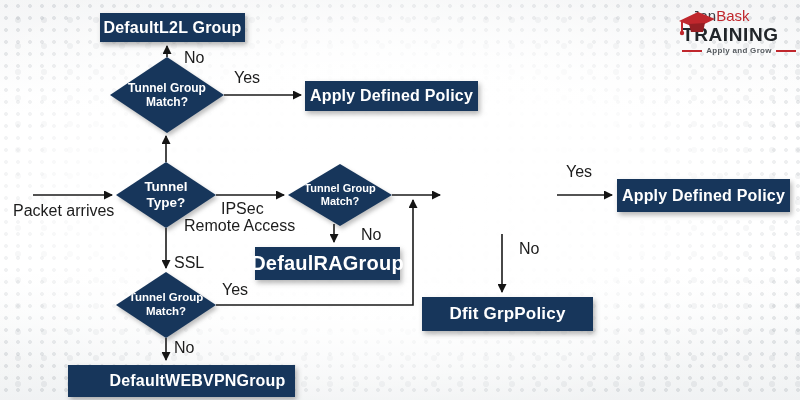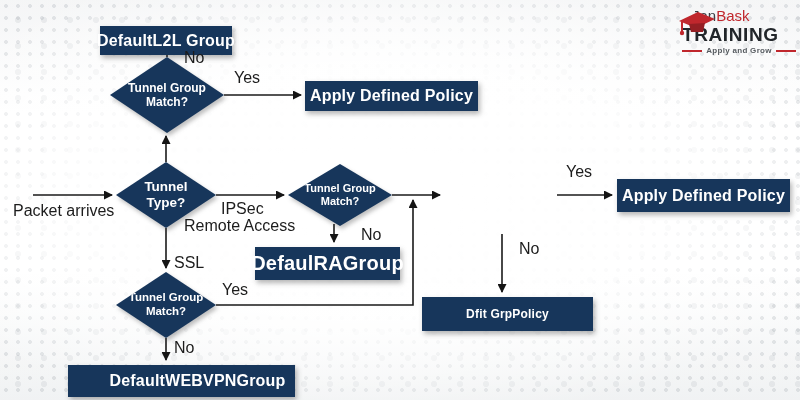--- a/index.html
+++ b/index.html
@@ -68,25 +68,25 @@
       <line x1="166" y1="228" x2="166" y2="268" marker-end="url(#ah)"></line>
       <line x1="334" y1="224" x2="334" y2="242" marker-end="url(#ah)"></line>
       <line x1="392" y1="195" x2="440" y2="195" marker-end="url(#ah)"></line>
       <polyline points="216,305 413,305 413,200" marker-end="url(#ah)"></polyline>
       <line x1="557" y1="195" x2="612" y2="195" marker-end="url(#ah)"></line>
       <line x1="502" y1="234" x2="502" y2="292" marker-end="url(#ah)"></line>
       <line x1="166" y1="338" x2="166" y2="360" marker-end="url(#ah)"></line>
     </g>
   </svg>
 
-  <div class="nbox" style="left:100px;top:26px;width:132px;height:29px;font-size:16px;">DefaultL2L Group</div>
+  <div class="nbox" style="left:100px;top:13px;width:145px;height:29px;font-size:16px;">DefaultL2L Group</div>
   <div class="nbox" style="left:305px;top:81px;width:173px;height:30px;font-size:16px;">Apply Defined Policy</div>
   <div class="nbox" style="left:255px;top:247px;width:145px;height:33px;font-size:20px;">DefaulRAGroup</div>
   <div class="nbox" style="left:617px;top:179px;width:173px;height:33px;font-size:16px;">Apply Defined Policy</div>
-  <div class="nbox" style="left:422px;top:297px;width:171px;height:34px;font-size:12px;">Dfit GrpPolicy</div>
+  <div class="nbox" style="left:422px;top:297px;width:171px;height:34px;font-size:17px;">Dfit GrpPolicy</div>
   <div class="nbox" style="left:68px;top:365px;width:195px;height:32px;font-size:16px;padding-left:32px;">DefaultWEBVPNGroup</div>
 
   <div class="dwrap" style="left:110px;top:57px;width:114px;height:76px;">
     <div class="diamond" style="font-size:12px;">
       <div>Tunnel Group</div>
       <div>Match?</div>
     </div>
   </div>
   <div class="dwrap" style="left:116px;top:162px;width:100px;height:66px;">
     <div class="diamond" style="font-size:13.5px;">

